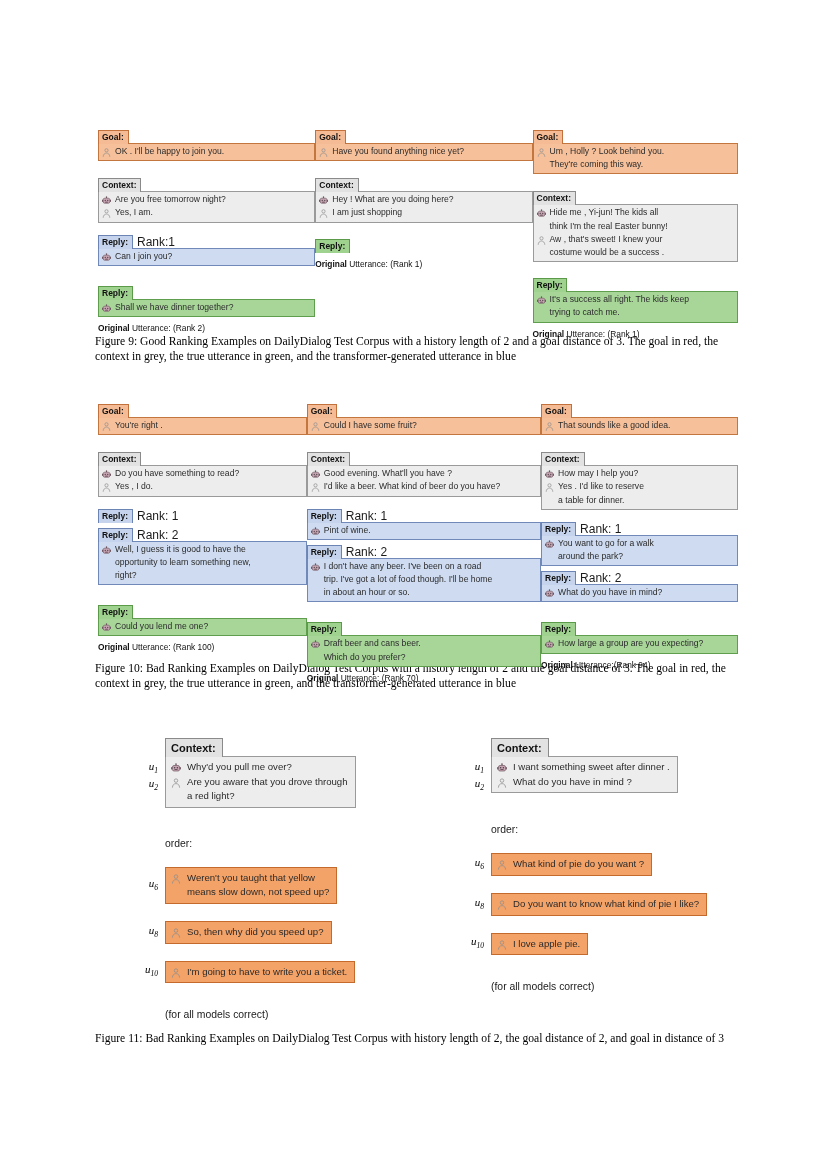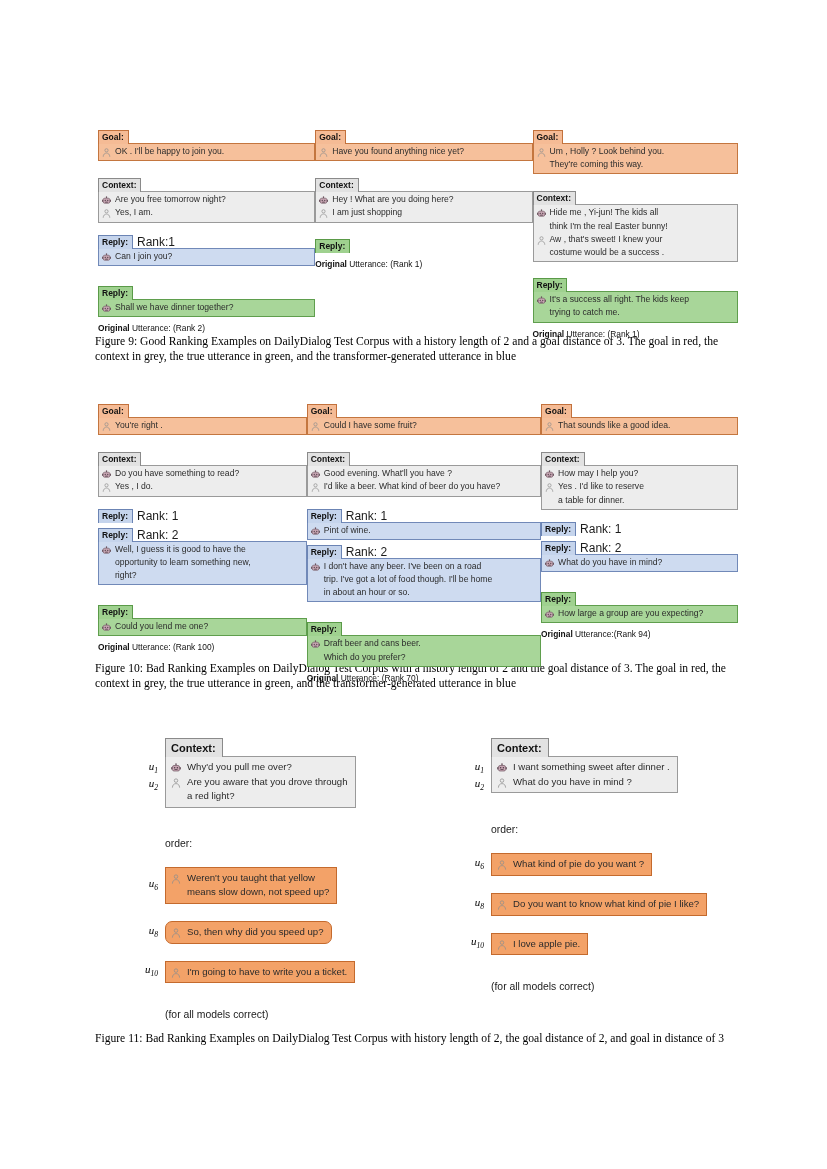--- a/index.html
+++ b/index.html
@@ -602,20 +602,40 @@
                 <span class="ico"></span>
                 <span class="txt">a table for dinner.</span>
               </div>
             </div></div>
           <div style="height: 12px;"></div>
           <div style="margin-bottom: 5px;">
             <div class="chiprow">
               <div class="chip reply-blue">Reply:</div>
               <span class="rank">Rank: 1</span>
             </div>
+            <div class="bubble blue">
+              <div class="line">
+                <span class="ico">
+                  <svg viewBox="0 0 24 24" aria-hidden="true">
+                    <rect x="5" y="7" width="14" height="11" rx="3" fill="#c9a6b4" stroke="#6d5560" stroke-width="1.4"></rect>
+                    <rect x="10.6" y="2.5" width="2.8" height="4" rx="1.2" fill="#6d5560"></rect>
+                    <circle cx="9.3" cy="11.6" r="1.5" fill="#4a3a43"></circle>
+                    <circle cx="14.7" cy="11.6" r="1.5" fill="#4a3a43"></circle>
+                    <rect x="8.6" y="14.6" width="6.8" height="1.6" rx="0.8" fill="#4a3a43"></rect>
+                    <rect x="2.2" y="10" width="2.2" height="5" rx="1" fill="#6d5560"></rect>
+                    <rect x="19.6" y="10" width="2.2" height="5" rx="1" fill="#6d5560"></rect>
+                  </svg>
+                </span>
+                <span class="txt">You want to go for a walk</span>
+              </div>
+              <div class="line">
+                <span class="ico"></span>
+                <span class="txt">around the park?</span>
+              </div>
+            </div>
           </div>
           <div style="margin-bottom: 5px;">
             <div class="chiprow">
               <div class="chip reply-blue">Reply:</div>
               <span class="rank">Rank: 2</span>
             </div>
             <div class="bubble blue">
               <div class="line">
                 <span class="ico">
                   <svg viewBox="0 0 24 24" aria-hidden="true">
@@ -712,21 +732,21 @@
               <div class="line big">
                 <span class="ico big"></span>
                 <span class="txt">means slow down, not speed up?</span>
               </div>
             </div>
           </div>
           <div class="uwrap" style="margin-top: 17px; align-items: center;">
             <div class="ustack">
               <div class="ulab">u<sub>8</sub></div>
             </div>
-            <div class="bubble orange big" style="background:#f3a268;border-color:#c46a2d;margin-top:0;border-radius:7px;">
+            <div class="bubble orange big" style="background:#f3a268;border-color:#c46a2d;margin-top:0;">
               <div class="line big">
                 <span class="ico big">
                   <svg viewBox="0 0 24 24" aria-hidden="true">
                     <circle cx="12" cy="7.2" r="3.5" fill="none" stroke="#8d8d8d" stroke-width="1.5"></circle>
                     <path d="M4.8 20.5c0-4.3 3.3-7.3 7.2-7.3s7.2 3 7.2 7.3" fill="none" stroke="#8d8d8d" stroke-width="1.5" stroke-linecap="round"></path>
                   </svg>
                 </span>
                 <span class="txt">So, then why did you speed up?</span>
               </div>
             </div>

